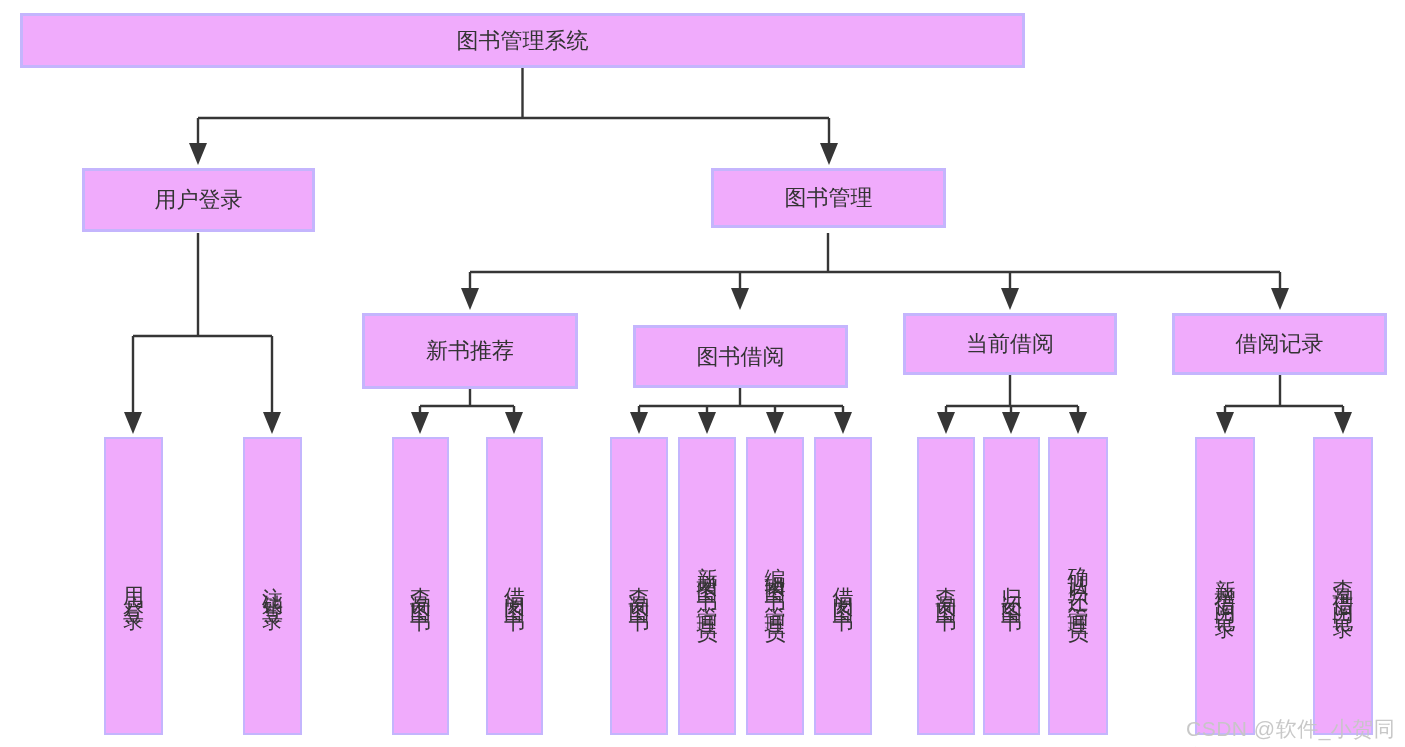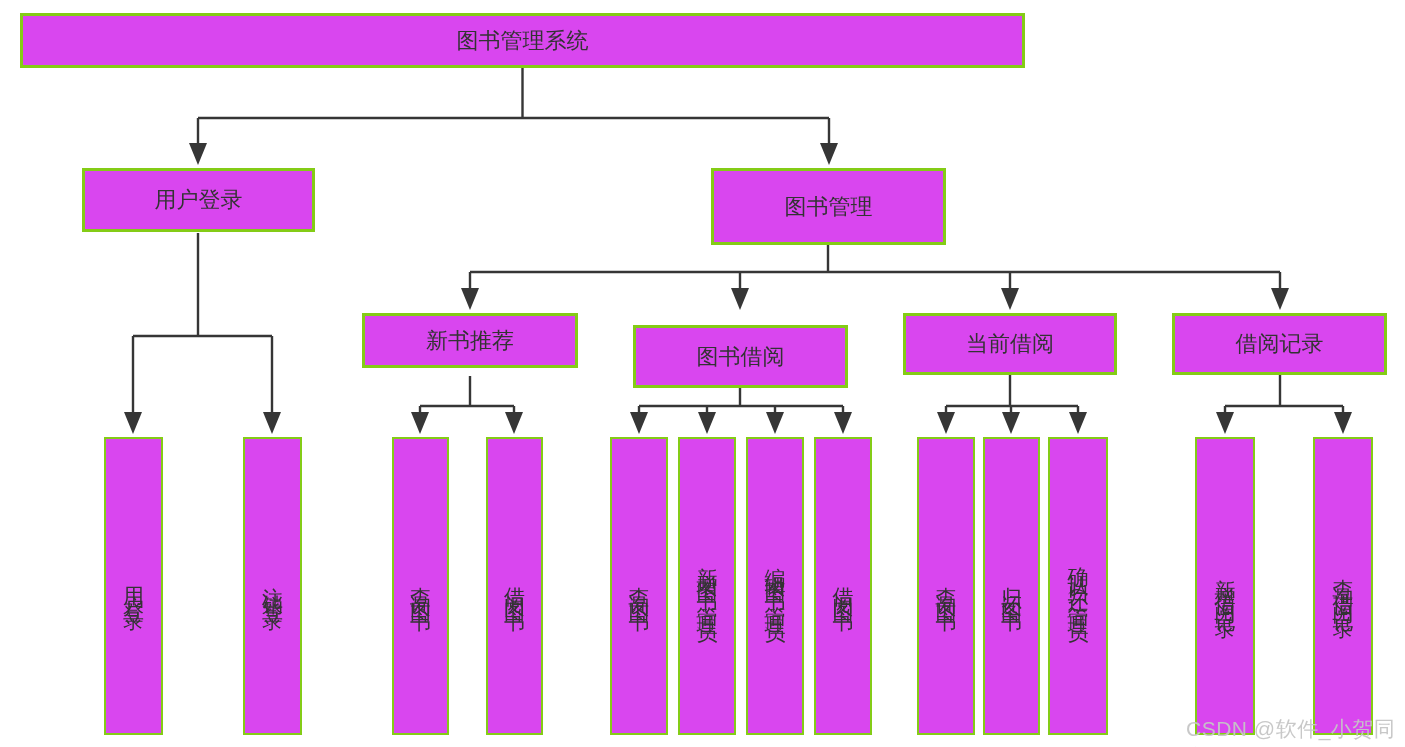--- a/index.html
+++ b/index.html
@@ -5,34 +5,34 @@
   html,body { margin:0; padding:0; background:#ffffff; }
   #canvas {
     position:relative; width:1405px; height:747px; background:#ffffff;
     font-family:"Liberation Sans","DejaVu Sans",sans-serif; color:#333333;
     overflow:hidden;
   }
   #wires { position:absolute; left:0; top:0; width:1405px; height:747px; }
   .wire { stroke:#363636; stroke-width:2.4; fill:none; }
   .arrowhead { fill:#363636; stroke:none; }
   .box {
-    position:absolute; box-sizing:border-box; background:#d946ef;
-    border:3px solid #84cc16; display:flex; align-items:center; justify-content:center;
+    position:absolute; box-sizing:border-box; background:#f0abfc;
+    border:3px solid #c4b5fd; display:flex; align-items:center; justify-content:center;
     font-size:22px; color:#333333; text-align:center; z-index:2;
   }
   .leaf { border-width:2px; top:437px; height:298px; font-size:21px; }
   .vtext {
     writing-mode:vertical-rl; text-orientation:mixed;
     letter-spacing:8px; line-height:1.15; white-space:nowrap;
   }
   
   #nd-root { left:20px;  top:13px;  width:1005px; height:55px; }
   #nd-l1a  { left:82px;  top:168px; width:233px;  height:64px; }
-  #nd-l1b  { left:711px; top:168px; width:235px;  height:77px; }
-  #nd-l2a  { left:362px; top:313px; width:216px;  height:55px; }
+  #nd-l1b  { left:711px; top:168px; width:235px;  height:60px; }
+  #nd-l2a  { left:362px; top:313px; width:216px;  height:76px; }
   #nd-l2b  { left:633px; top:313px; width:215px;  height:63px;margin-top:12px; }
   #nd-l2c  { left:903px; top:313px; width:214px;  height:62px; }
   #nd-l2d  { left:1172px;top:313px; width:215px;  height:62px; }
   
   #lf-a1 { left:104px;  width:59px; }
   #lf-a2 { left:243px;  width:59px; }
   #lf-b1 { left:392px;  width:57px; }
   #lf-b2 { left:486px;  width:57px; }
   #lf-c1 { left:610px;  width:58px; }
   #lf-c2 { left:678px;  width:58px; }

